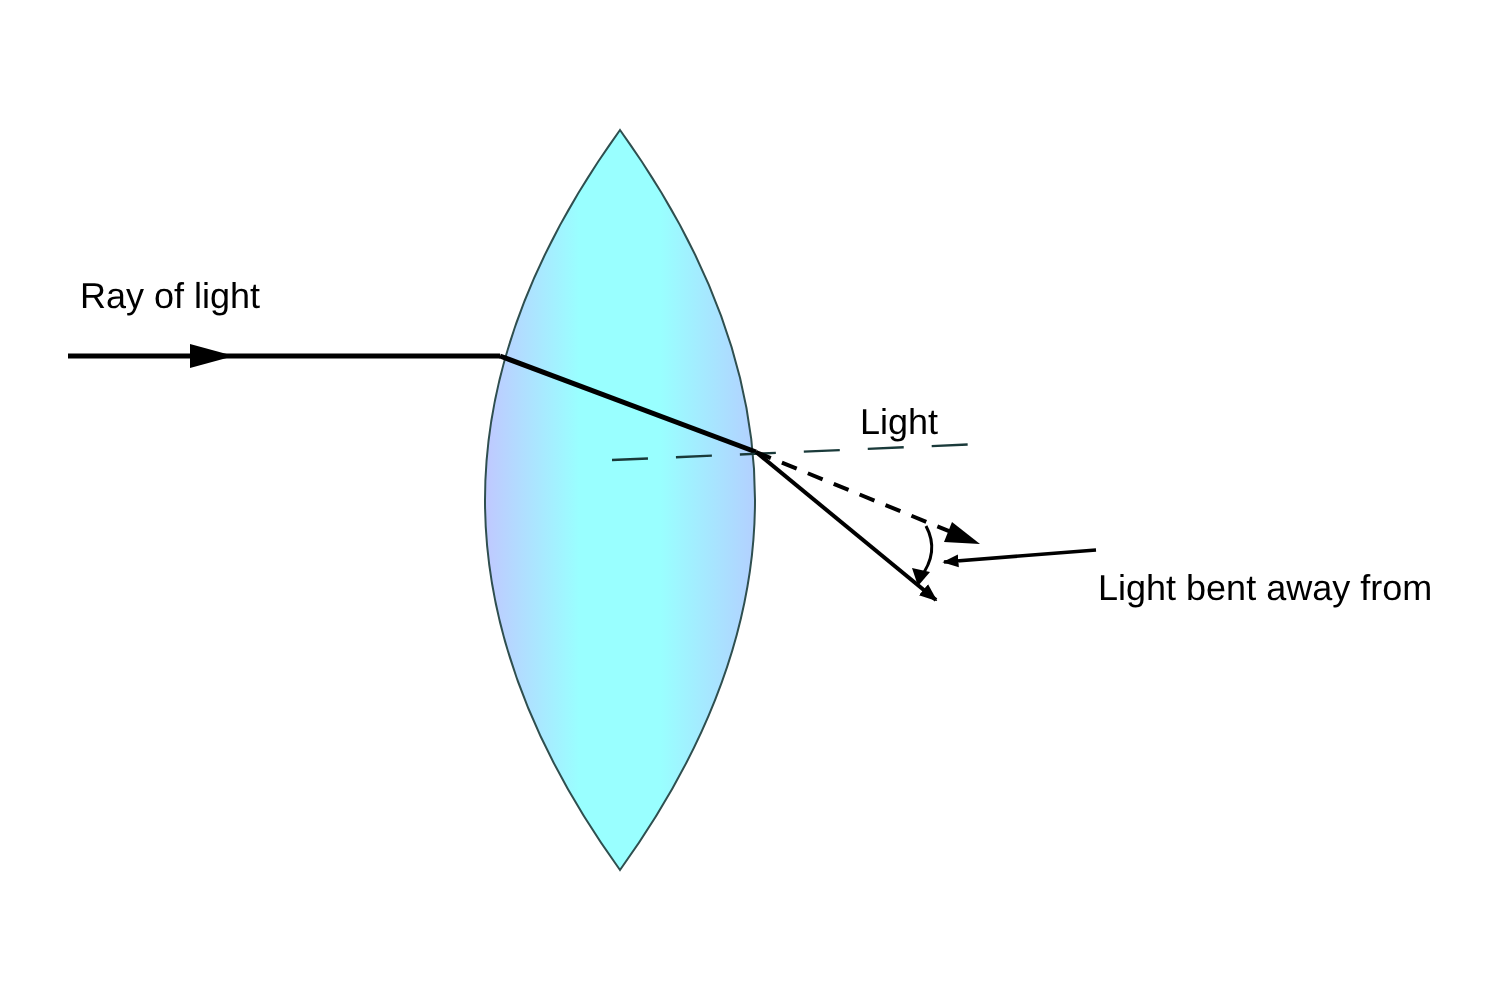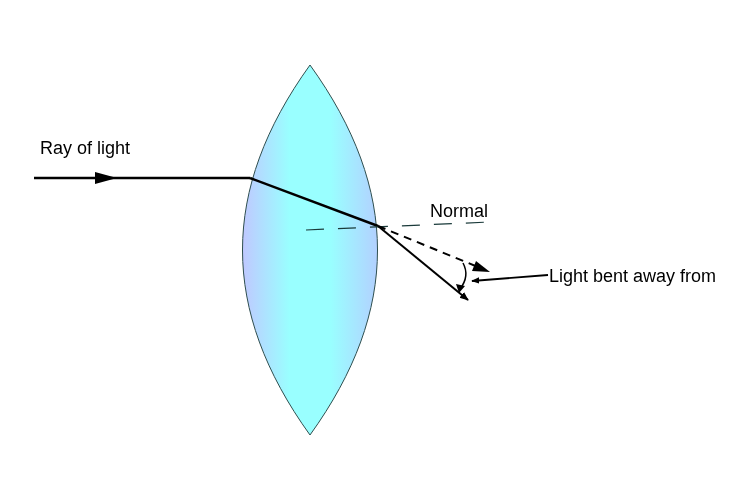--- a/index.html
+++ b/index.html
@@ -1,21 +1,21 @@
 <!DOCTYPE html>
 <html><head>
 <meta charset="utf-8">
 <style>
   html, body { margin: 0; padding: 0; background: #ffffff; }
   .canvas { position: relative; width: 750px; height: 447px; overflow: hidden; background: #ffffff; }
   svg { position: absolute; left: 0; top: 0; }
   .label { position: absolute; font-family: "Liberation Sans", sans-serif; color: #000; font-size: 18px; line-height: 21px; white-space: nowrap; }
   .label-ray { left: 40px; top: 138px; }
   .label-normal { left: 430px; top: 201px; }
-  .label-bent { left: 549px; top: 266px; text-align: left; }
+  .label-bent { left: 549px; top: 284px; text-align: left; }
 </style>
 </head>
 <body>
 
 <div class="canvas">
   <svg width="750" height="500" viewBox="0 0 750 500">
     <defs>
       <linearGradient id="lensGrad" x1="0" y1="0" x2="1" y2="0">
         <stop offset="0" stop-color="#c0c8ff"></stop>
         <stop offset="0.35" stop-color="#99ffff"></stop>
@@ -44,17 +44,17 @@
 
     <line x1="378" y1="226" x2="468" y2="300" stroke="#000" stroke-width="2" marker-end="url(#arrowHead)"></line>
 
     <path d="M463,263 Q470,276 460,289" fill="none" stroke="#000" stroke-width="1.5"></path>
     <path d="M456,284 L459,293 L465,286 Z" fill="#000"></path>
 
     <line x1="548" y1="275" x2="472" y2="281" stroke="#000" stroke-width="1.8" marker-end="url(#arrowSmall)"></line>
   </svg>
 
   <div class="label label-ray">Ray of light</div>
-  <div class="label label-normal">Normal</div>
+  <div class="label label-normal">Light</div>
   <div class="label label-bent">
     <div>Light bent away from</div>
   </div>
 </div>
 
 </body></html>

